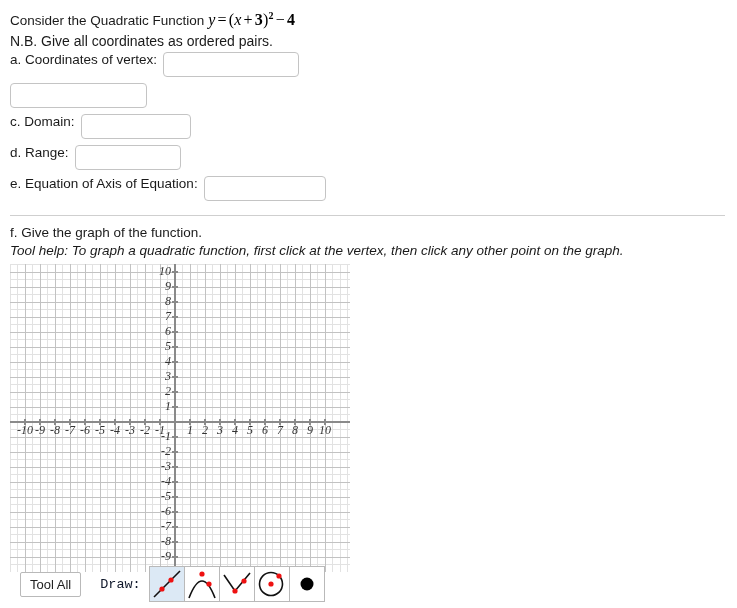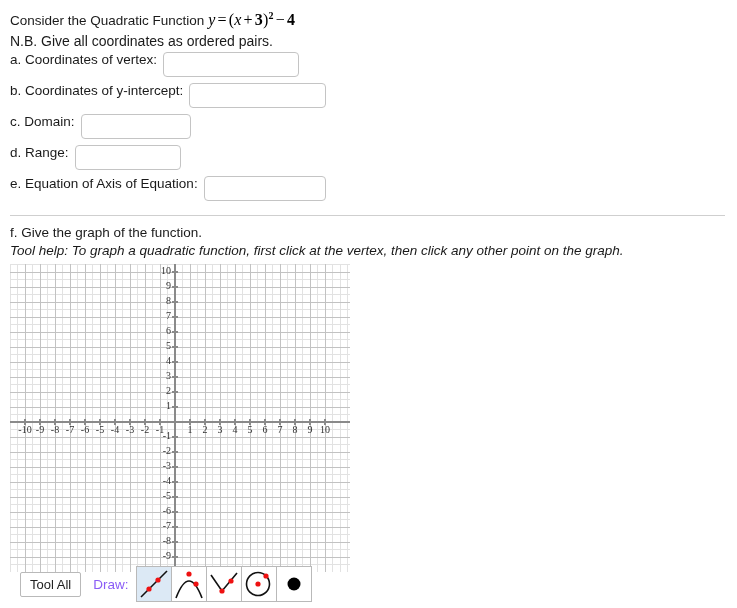--- a/index.html
+++ b/index.html
@@ -103,21 +103,22 @@
     margin-top: 4px;
     margin-left: 0px;
     width: 340px;
     height: 308px;
   }
   #grid-svg { display: block; }
 
   .axis-label {
     position: absolute;
     font-family: "Liberation Serif", "DejaVu Serif", serif;
-    font-size: 10px;
+    font-style: italic;
+    font-size: 12px;
     color: #333;
     white-space: nowrap;
     line-height: 8px;
   }
 
   
   #toolbar {
     position: absolute;
     left: 20px;
     top: 566px;
@@ -130,23 +131,24 @@
     color: #222;
     background: #fff;
     border: 1px solid #b9b9b9;
     border-radius: 2px;
     padding: 4px 9px;
     cursor: pointer;
     line-height: 15px;
   }
   #draw-label {
     font-size: 13.5px;
-    color: #8b5cf6;
-    margin-left: 12px;
+    color: #0f172a;
+    margin-left: 19px;
     margin-right: 8px;
+    font-family: Liberation Mono, monospace;
   }
   .tool-strip { display: flex; }
   .tool-btn {
     width: 36px;
     height: 36px;
     border: 1px solid #b9b9b9;
     background: #ffffff;
     margin-left: -1px;
     cursor: pointer;
     padding: 0;
@@ -167,21 +169,20 @@
   </div>
 
   <div class="nb-line">N.B. Give all coordinates as ordered pairs.</div>
 
   <div class="qrow">
     <span class="qlabel">a. Coordinates of vertex:</span>
     <input class="answer-input w-a" type="text" value="" placeholder="" style="">
   </div>
 
   <div class="qrow">
-    <span class="qlabel">b. Coordinates of y-intercept:</span>
     <input class="answer-input w-b" type="text" value="" placeholder="" style="">
   </div>
 
   <div class="qrow">
     <span class="qlabel">c. Domain:</span>
     <input class="answer-input w-c" type="text" value="" placeholder="" style="">
   </div>
 
   <div class="qrow">
     <span class="qlabel">d. Range:</span>

